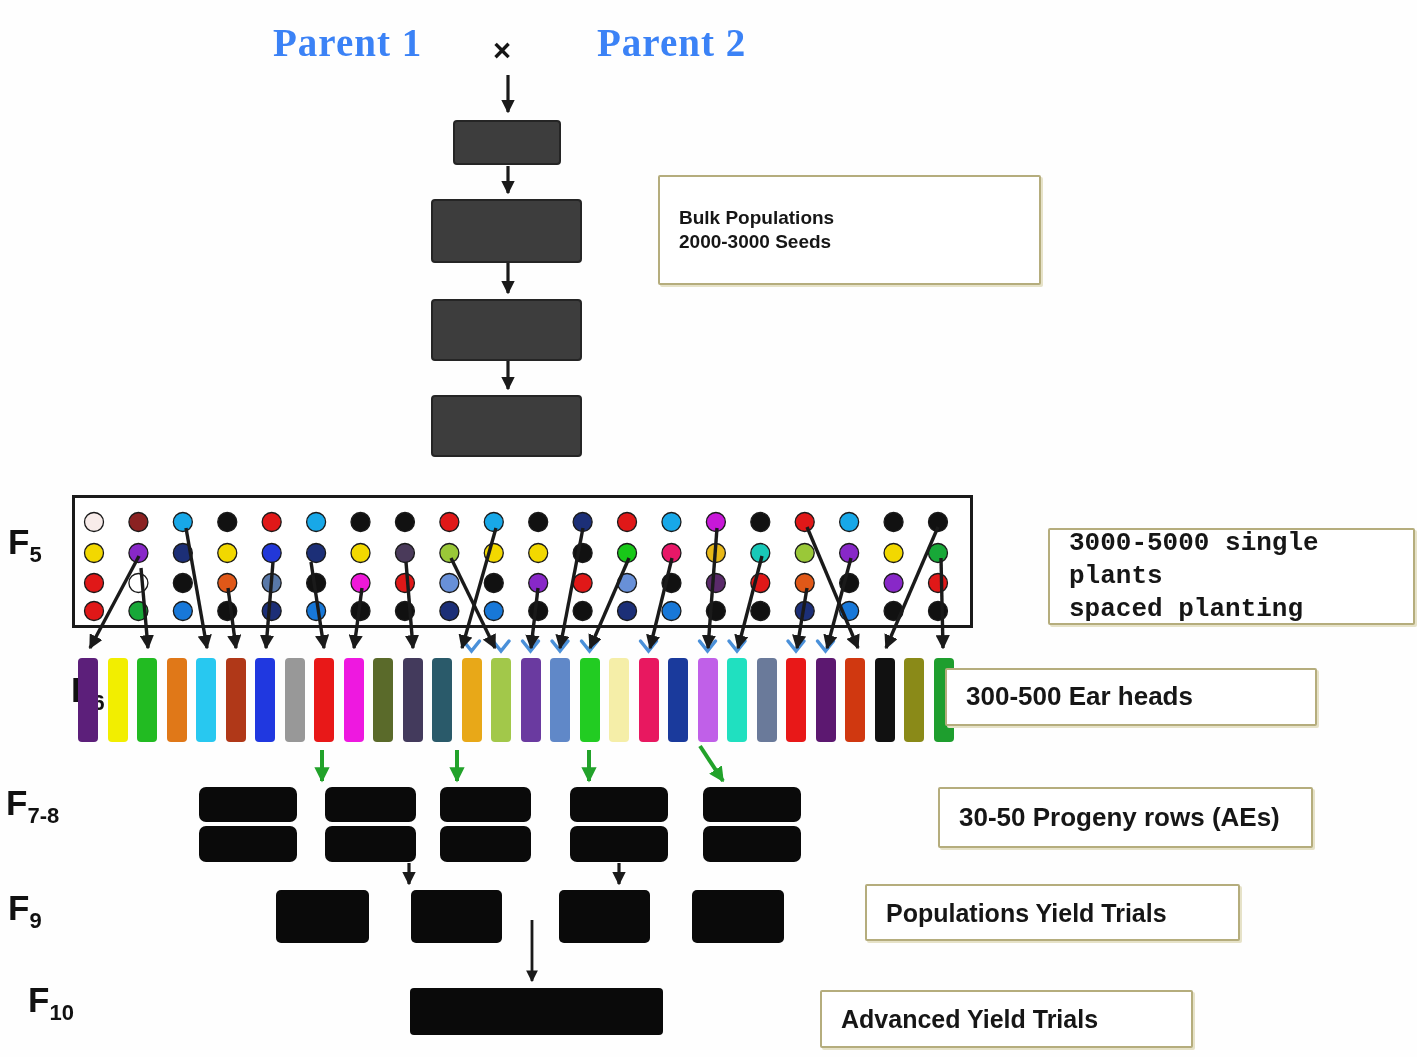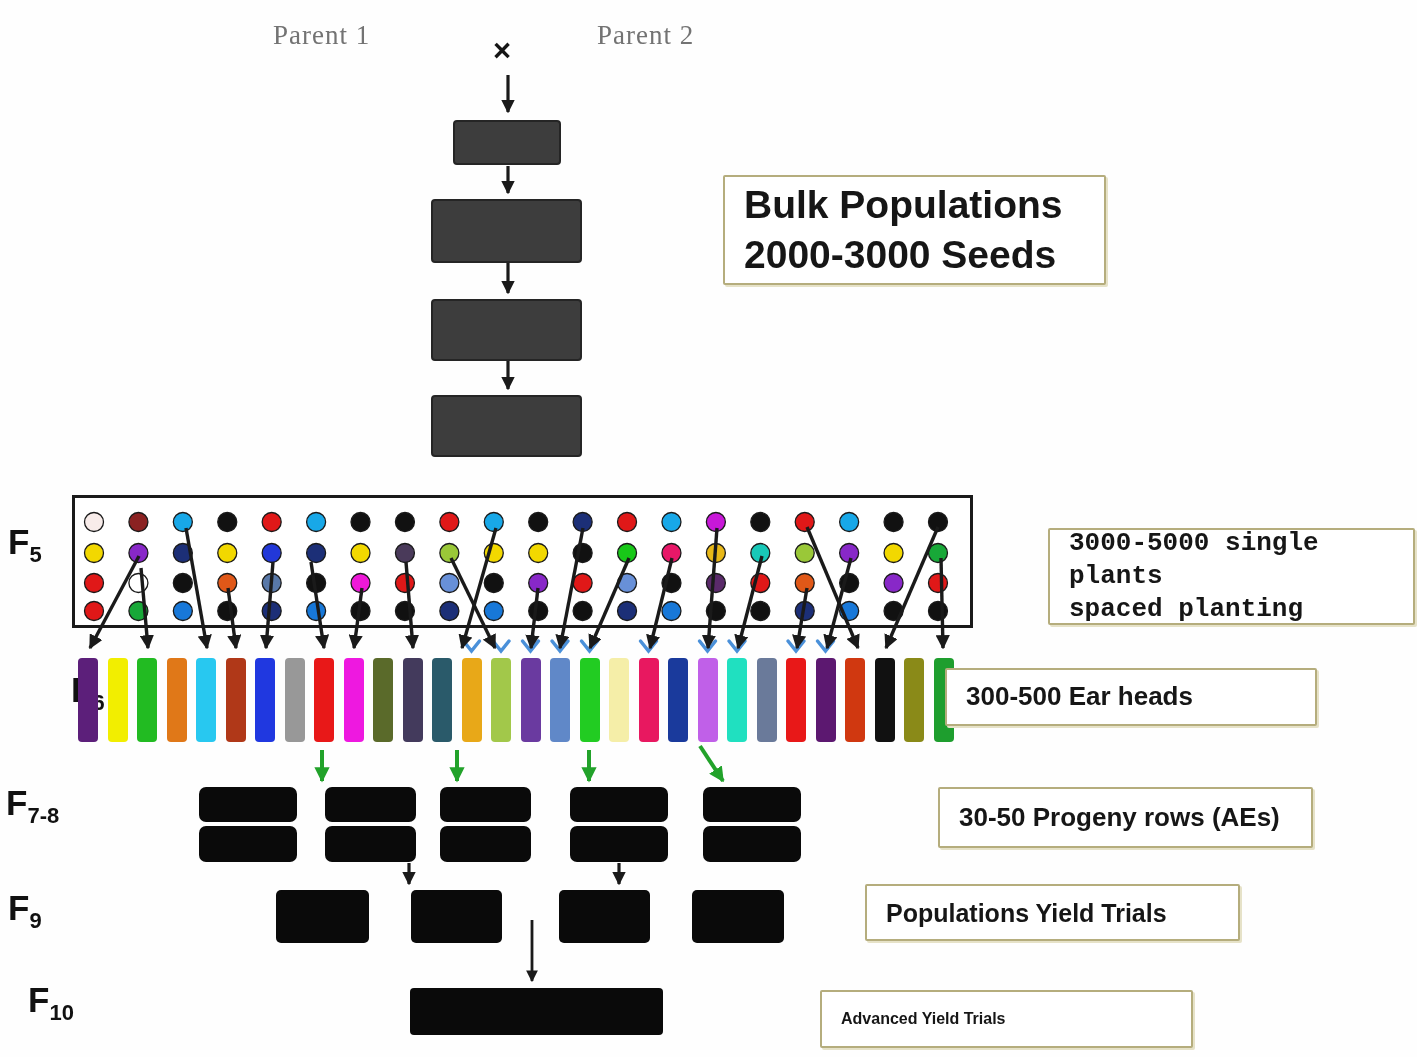--- a/index.html
+++ b/index.html
@@ -1,43 +1,43 @@
 <!DOCTYPE html>
 <html><head>
 <meta charset="utf-8">
 <style>
   html,body{margin:0;padding:0;background:#ffffff;}
   .canvas{position:relative;width:1417px;height:1057px;background:#fefefe;
           font-family:"Liberation Sans",sans-serif;overflow:hidden;}
 
   
-  .parent{position:absolute;font-family:"Liberation Serif",serif;font-weight:normal;
-          font-size:27px;color:#737373;letter-spacing:1px;}
+  .parent{position:absolute;font-family:"Liberation Serif",serif;font-weight:bold;
+          font-size:39px;color:#3b82f6;letter-spacing:1px;}
   .parent1{left:273px;top:20px;}
   .parent2{left:597px;top:20px;}
   .cross{position:absolute;left:493px;top:33px;font-size:31px;font-weight:bold;color:#151515;}
 
   
   .node{position:absolute;background:#3d3d3d;border:2px solid #252525;border-radius:4px;}
   .node-1{left:453px;top:120px;width:104px;height:41px;}
   .node-2{left:431px;top:199px;width:147px;height:60px;}
   .node-3{left:431px;top:299px;width:147px;height:58px;}
   .node-4{left:431px;top:395px;width:147px;height:58px;}
 
   
   .ann{position:absolute;background:#ffffff;border:2px solid #b5ad7d;border-radius:2px;
        display:flex;flex-direction:column;justify-content:center;padding-left:19px;
        font-weight:bold;color:#161616;line-height:1.28;box-shadow:2px 2px 0 #e6e2c8;}
   .ann div:empty{display:none;}
-  .ann-bulk   {left:723px;top:175px;width:360px;height:106px;font-size:39px;}
+  .ann-bulk   {left:658px;top:175px;width:360px;height:106px;font-size:19px;}
   .ann-plants {left:1048px;top:528px;width:344px;height:93px;font-size:26px;font-family:Liberation Mono, monospace;}
   .ann-ears   {left:945px;top:668px;width:349px;height:54px;font-size:26px;}
   .ann-progeny{left:905px;top:787px;width:352px;height:57px;font-size:26px;margin-left:33px;}
   .ann-pyt    {left:865px;top:884px;width:352px;height:53px;font-size:25px;}
-  .ann-ayt    {left:820px;top:990px;width:350px;height:54px;font-size:16px;}
+  .ann-ayt    {left:820px;top:990px;width:350px;height:54px;font-size:25px;}
 
   
   .gen{position:absolute;font-weight:bold;font-size:35px;color:#111;}
   .gen sub{font-size:22px;font-weight:bold;}
   .gen-f5 {left:8px;top:522px;}
   .gen-f6 {left:26px;top:670px;margin-left:45px;}
   .gen-f78{left:6px;top:783px;}
   .gen-f9 {left:8px;top:888px;}
   .gen-f10{left:28px;top:980px;}
 

